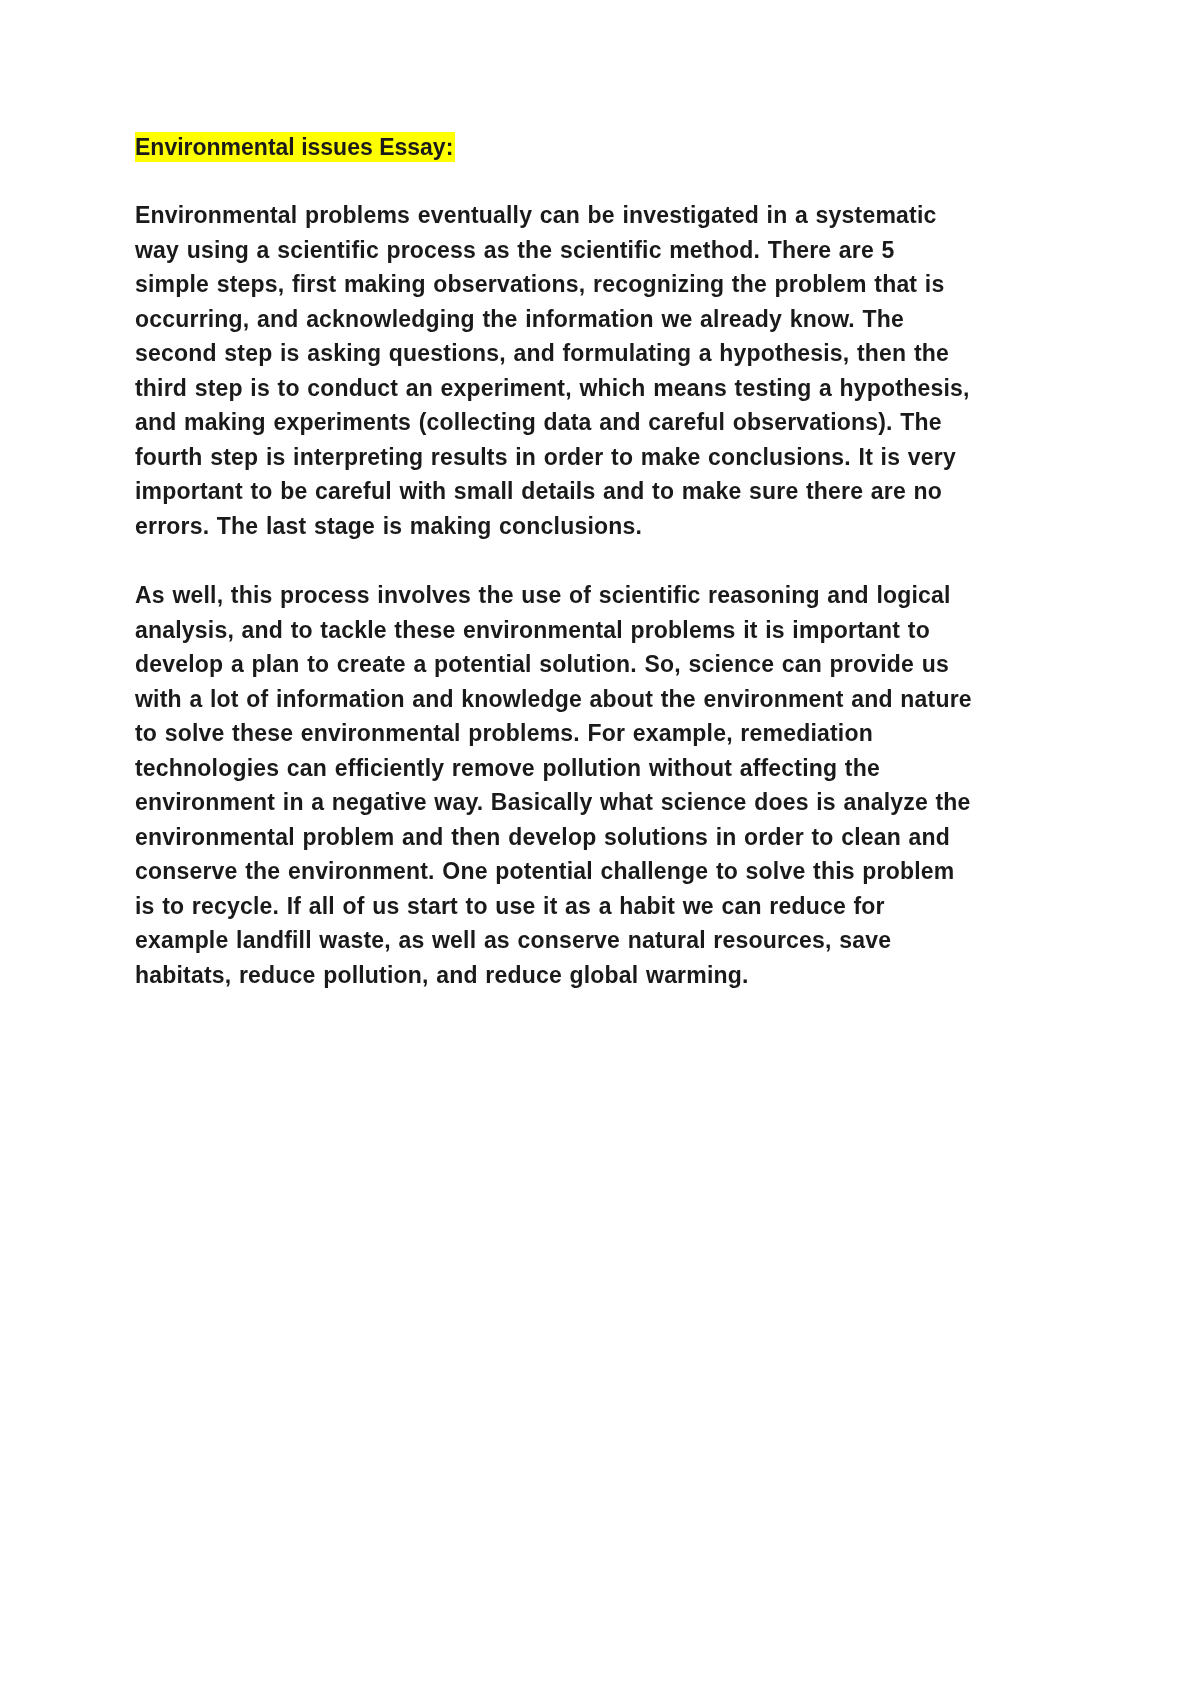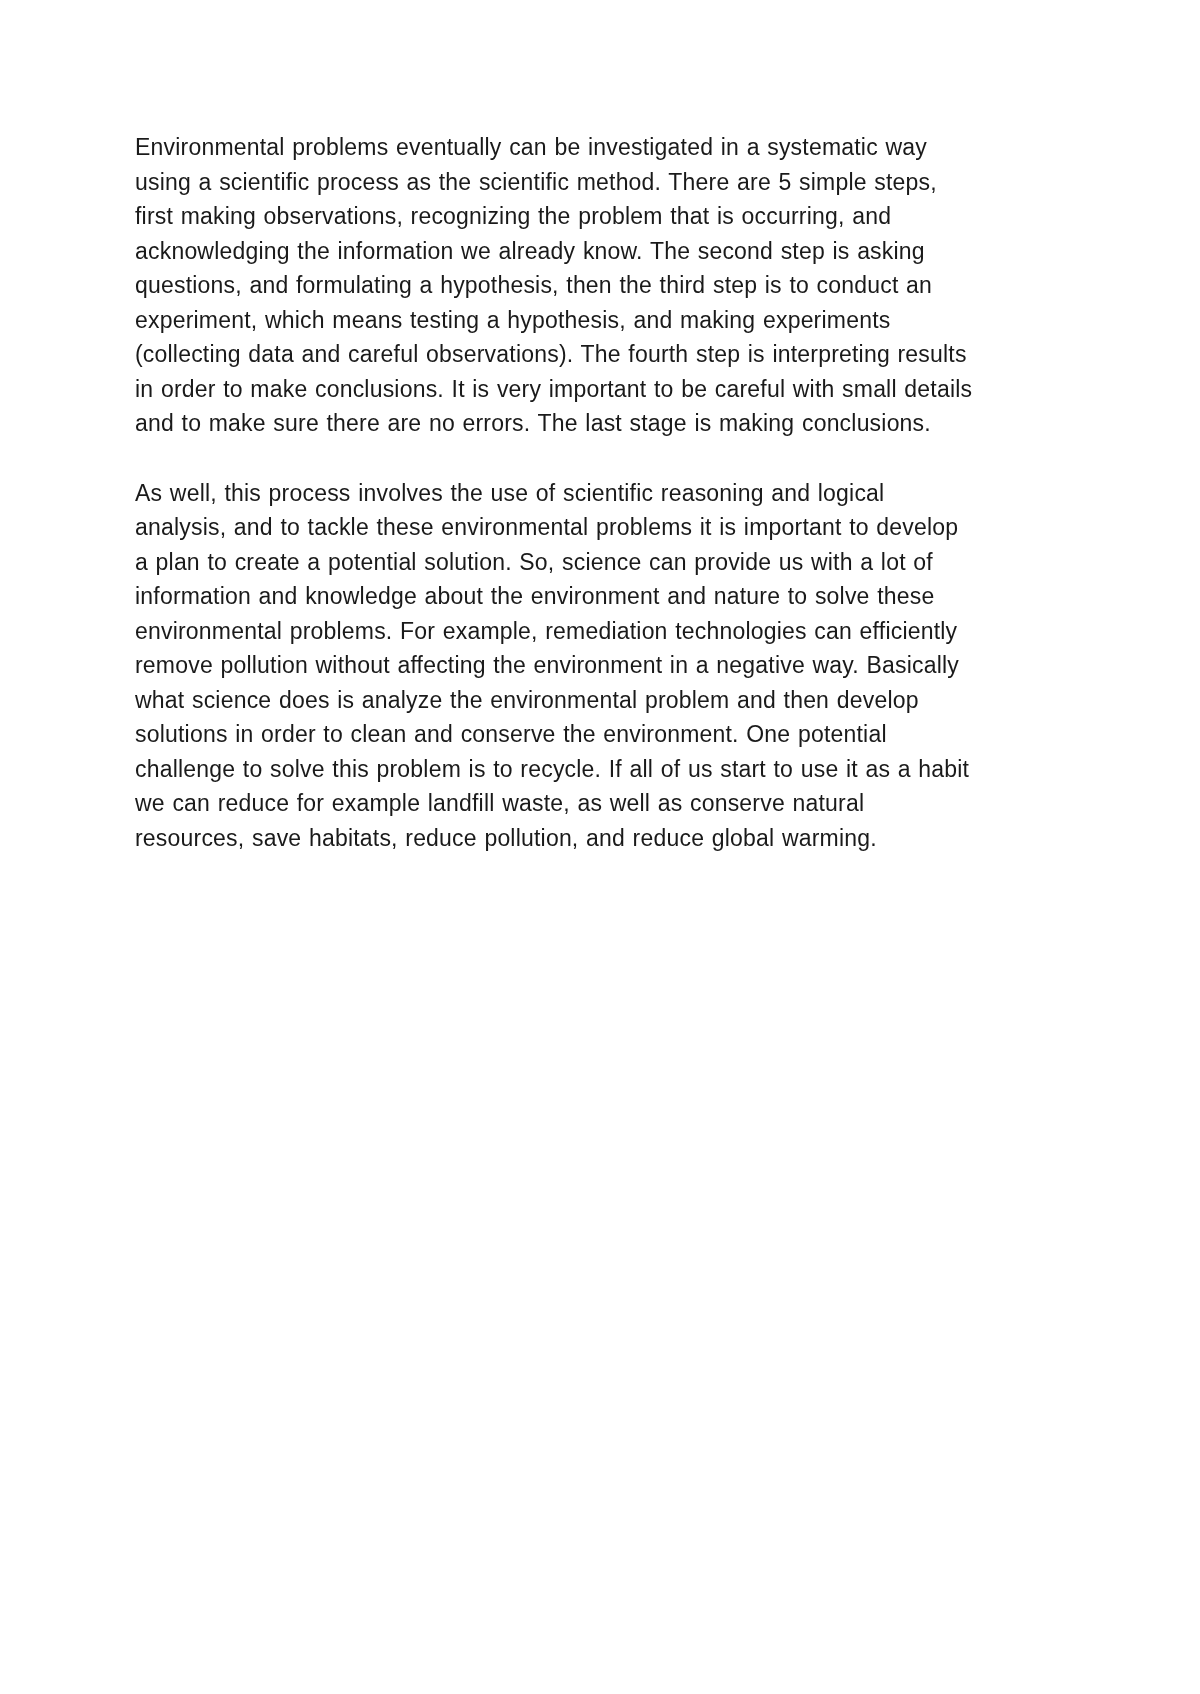--- a/index.html
+++ b/index.html
@@ -29,28 +29,29 @@
     line-height: 34px;
     margin: 0 0 34px 0;
   }
   .title mark {
     background: #ffff00;
     color: #1a1a1a;
     padding: 2px 2px 2px 0;
   }
   .para {
     font-size: 23px;
-    font-weight: normal;
+    font-weight: bold;
     line-height: 34.5px;
     margin: 0 0 35px 0;
     letter-spacing: 0.2px;
     word-spacing: 1px;
   }
 </style>
 </head>
 <body>
 
 <div class="page">
   <div class="content">
+    <h1 class="title"><mark>Environmental issues Essay:</mark></h1>
     <p class="para">Environmental problems eventually can be investigated in a systematic way using a scientific process as the scientific method. There are 5 simple steps, first making observations, recognizing the problem that is occurring, and acknowledging the information we already know. The second step is asking questions, and formulating a hypothesis, then the third step is to conduct an experiment, which means testing a hypothesis, and making experiments (collecting data and careful observations). The fourth step is interpreting results in order to make conclusions. It is very important to be careful with small details and to make sure there are no errors. The last stage is making conclusions.</p>
     <p class="para">As well, this process involves the use of scientific reasoning and logical analysis, and to tackle these environmental problems it is important to develop a plan to create a potential solution. So, science can provide us with a lot of information and knowledge about the environment and nature to solve these environmental problems. For example, remediation technologies can efficiently remove pollution without affecting the environment in a negative way. Basically what science does is analyze the environmental problem and then develop solutions in order to clean and conserve the environment. One potential challenge to solve this problem is to recycle. If all of us start to use it as a habit we can reduce for example landfill waste, as well as conserve natural resources, save habitats, reduce pollution, and reduce global warming.</p>
   </div>
 </div>
 
 </body></html>

